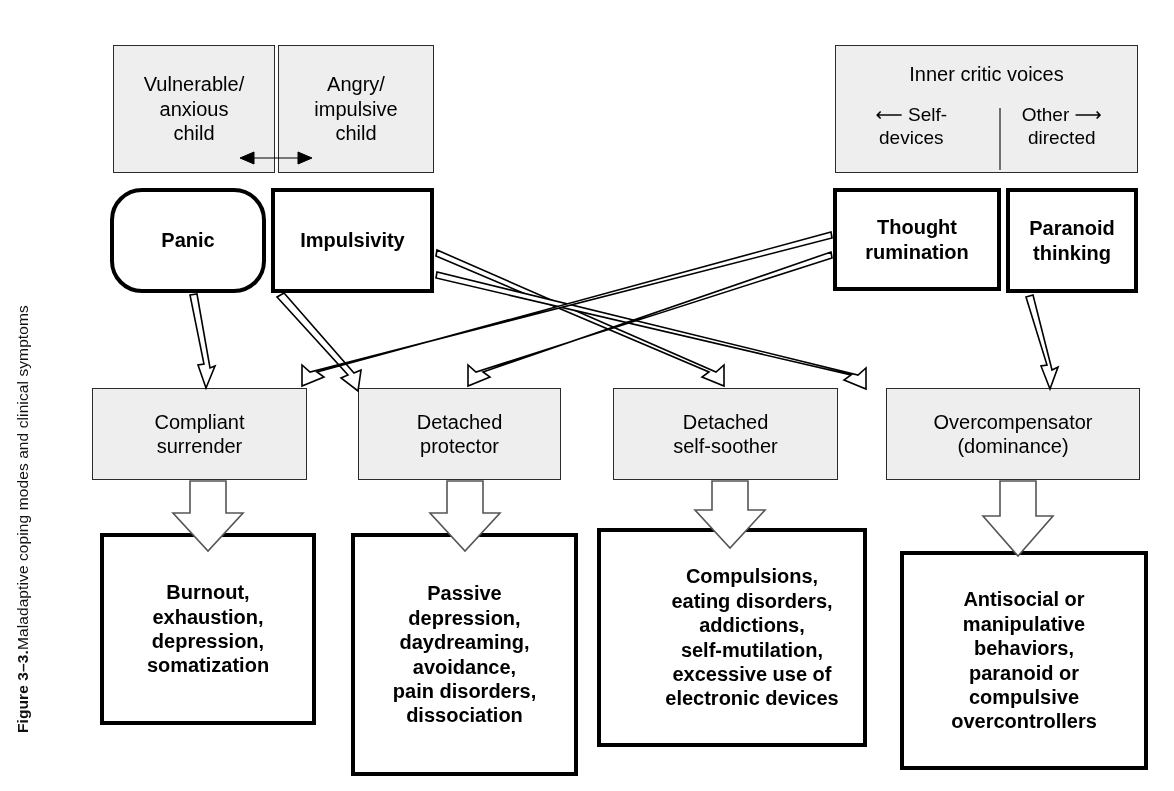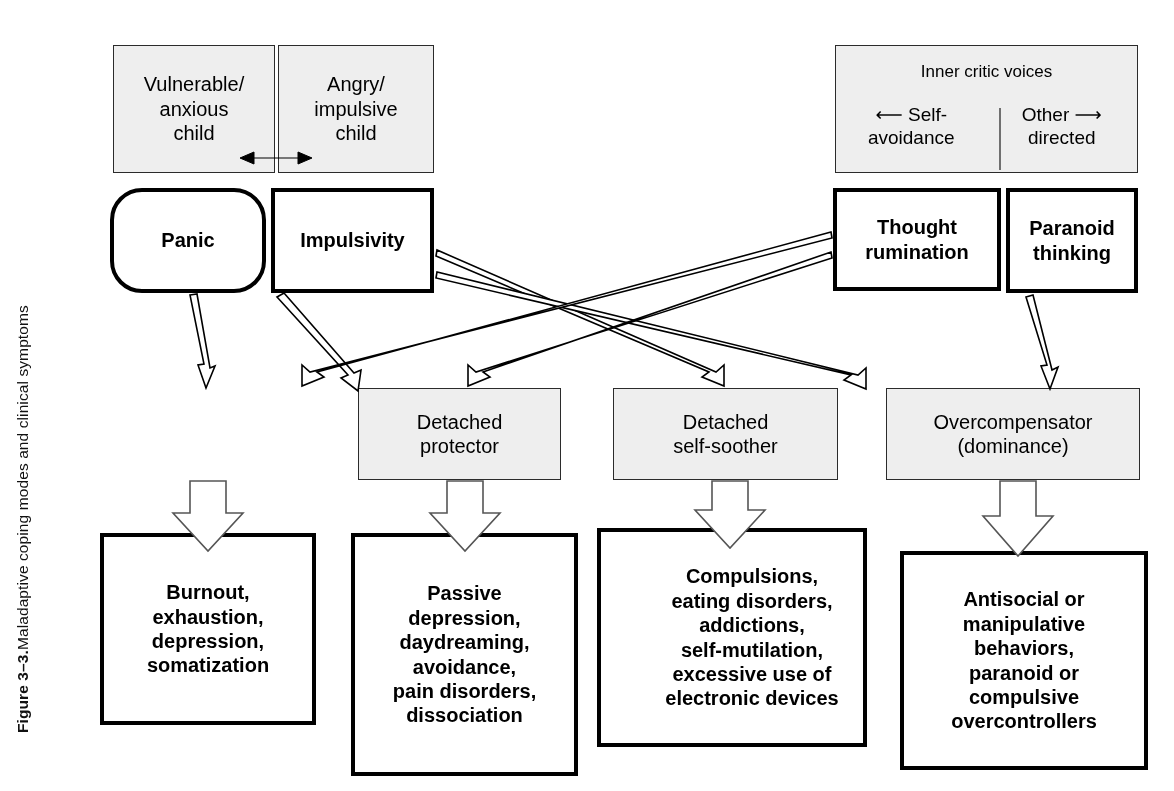--- a/index.html
+++ b/index.html
@@ -95,21 +95,21 @@
   }
   .divider {
     stroke: #2b2b2b;
     stroke-width: 1.3;
   }
   
   .ic-title {
     position: absolute;
     width: 100%;
     text-align: center;
-    font-size: 17px;
+    font-size: 20px;
   }
   .ic-cols {
     position: absolute;
     left: 0; right: 0;
     display: flex;
     font-size: 19px;
   }
   .ic-col {
     flex: 1 1 50%;
     text-align: center;
@@ -138,21 +138,21 @@
 impulsive
 child</span>
   </div>
 
   <div class="node grey" style="left:835px; top:45px; width:303px; height:128px; display:block;">
     <div class="ic-title" style="top:16px;">Inner critic voices</div>
     <div class="ic-cols" style="top:58px;">
       <div class="ic-col">
         <span class="ic-arrowglyph">⟵</span>
         <span style="white-space:pre-line;">Self-
-avoidance</span>
+devices</span>
       </div>
       <div class="ic-col">
         <span>Other</span>
         <span class="ic-arrowglyph">⟶</span>
         <div>directed</div>
       </div>
     </div>
   </div>
 
   <div class="node heavy" style="left:110px; top:188px; width:156px; height:105px;border-radius:32px;">
@@ -166,20 +166,24 @@
   <div class="node heavy" style="left:833px; top:188px; width:168px; height:103px;">
     <span class="lbl" style="white-space:pre-line;">Thought
 rumination</span>
   </div>
 
   <div class="node heavy" style="left:1006px; top:188px; width:132px; height:105px;">
     <span class="lbl" style="white-space:pre-line;">Paranoid
 thinking</span>
   </div>
 
+  <div class="node grey" style="left:92px; top:388px; width:215px; height:92px;">
+    <span class="lbl" style="white-space:pre-line;">Compliant
+surrender</span>
+  </div>
 
   <div class="node grey" style="left:358px; top:388px; width:203px; height:92px;">
     <span class="lbl" style="white-space:pre-line;">Detached
 protector</span>
   </div>
 
   <div class="node grey" style="left:613px; top:388px; width:225px; height:92px;">
     <span class="lbl" style="white-space:pre-line;">Detached
 self-soother</span>
   </div>

